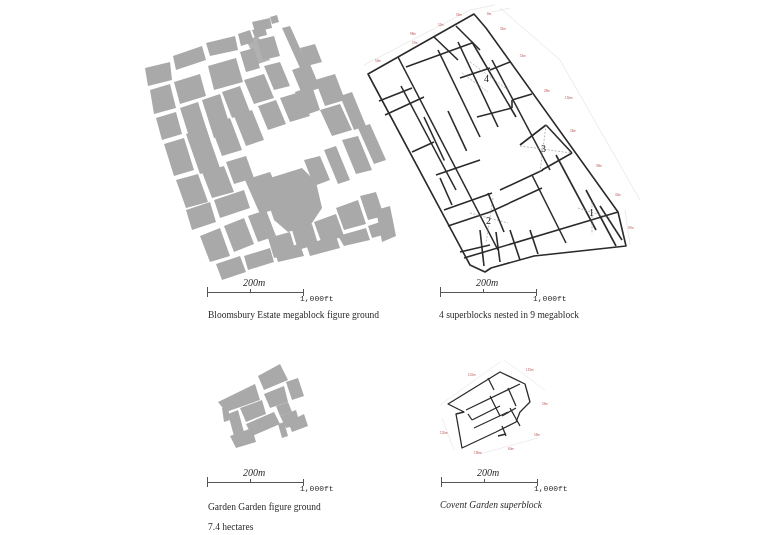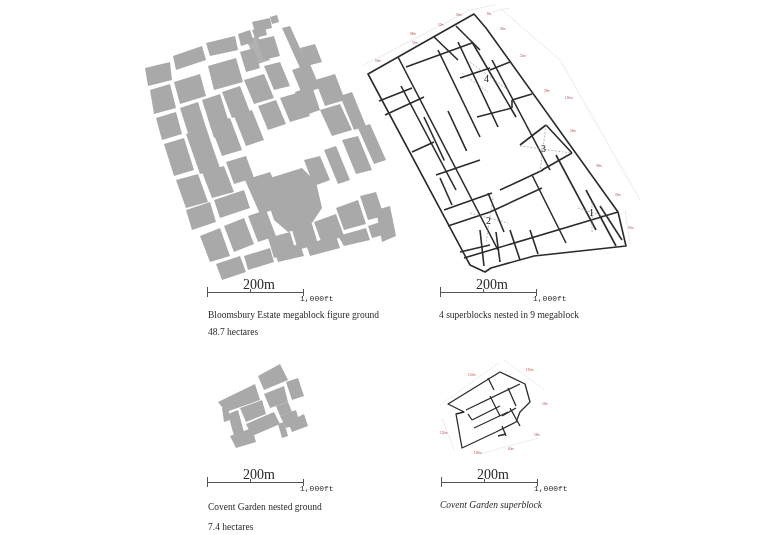--- a/index.html
+++ b/index.html
@@ -6,21 +6,21 @@
   body { width: 780px; height: 535px; position: relative; overflow: hidden;
          font-family: "Liberation Serif", "DejaVu Serif", serif; color: #2a2a2a; }
   .panel { position: absolute; }
   .map { position: absolute; }
   .scale { position: absolute; width: 110px; height: 30px; }
   .scale .bar { position: absolute; left: 0; top: 12px; width: 96px; height: 1px; background: #555; }
   .scale .tick { position: absolute; width: 1px; background: #555; }
   .scale .t0 { left: 0; top: 7px; height: 10px; }
   .scale .t1 { left: 43px; top: 9px; height: 4px; }
   .scale .t2 { left: 96px; top: 9px; height: 7px; }
-  .scale .lbl-m { position: absolute; left: 36px; top: -3px; font-size: 14px; }
+  .scale .lbl-m { position: absolute; left: 36px; top: -3px; font-size: 10px; font-style: italic; }
   .scale .lbl-ft { position: absolute; left: 93px; top: 14px; font-size: 8px; font-family: Liberation Mono, monospace; }
   .caption { position: absolute; font-size: 9.5px; line-height: 17px; white-space: nowrap; }
   .dim { font-family: "Liberation Sans", sans-serif; font-size: 3px; fill: #b25050; }
   .num { font-family: "Liberation Serif", serif; font-size: 10px; fill: #222; }
 </style>
 </head>
 <body>
 
 <div class="panel">
   <svg class="map" style="left:140px;top:0;" width="270" height="280" viewBox="0 0 270 280">
@@ -90,21 +90,20 @@
   <div class="scale" style="left:207px;top:280px;">
     <div class="bar"></div>
       <div class="tick t0"></div>
       <div class="tick t1"></div>
       <div class="tick t2"></div>
     <span class="lbl-m">200m</span>
     <span class="lbl-ft">1,000ft</span>
   </div>
   <div class="caption" style="left:208px;top:307px;">
     <div>Bloomsbury Estate megablock figure ground</div>
-    <div>48.7 hectares</div>
   </div>
 </div>
 
 <div class="panel">
   <svg class="map" style="left:360px;top:0;" width="290" height="280" viewBox="0 0 290 280">
 
     <g stroke="#dddddd" stroke-width="0.6" fill="none">
       <polyline points="4,65 110,10 135,5"></polyline>
       <polyline points="140,8 200,60 280,200"></polyline>
       <line x1="132" y1="12" x2="150" y2="8"></line>
@@ -221,21 +220,21 @@
   </svg>
   <div class="scale" style="left:207px;top:470px;">
     <div class="bar"></div>
       <div class="tick t0"></div>
       <div class="tick t1"></div>
       <div class="tick t2"></div>
     <span class="lbl-m">200m</span>
     <span class="lbl-ft">1,000ft</span>
   </div>
   <div class="caption" style="left:208px;top:497px;line-height:20px;">
-    <div>Covent Garden nested ground</div>
+    <div>Garden Garden figure ground</div>
     <div>7.4 hectares</div>
   </div>
 </div>
 
 <div class="panel">
   <svg class="map" style="left:420px;top:350px;" width="140" height="110" viewBox="0 0 140 110">
     <g stroke="#dddddd" stroke-width="0.5" fill="none">
       <line x1="20" y1="55" x2="80" y2="12"></line>
       <line x1="84" y1="10" x2="125" y2="40"></line>
       <line x1="22" y1="68" x2="34" y2="100"></line>

